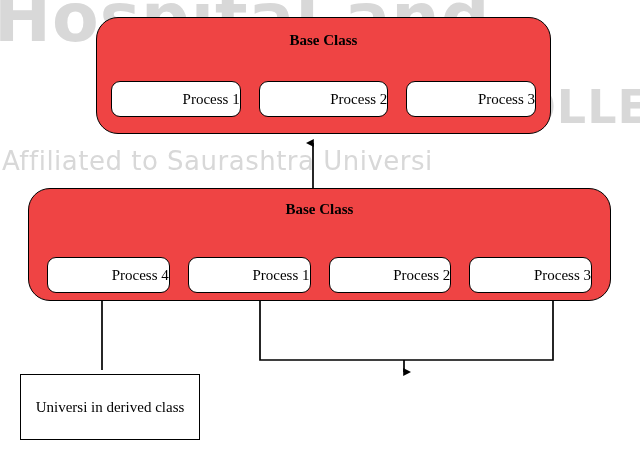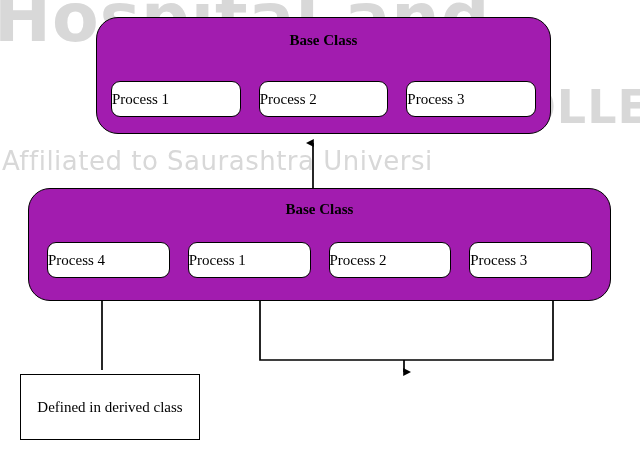--- a/index.html
+++ b/index.html
@@ -66,21 +66,21 @@
     width: 640px; height: 468px;
     z-index: 1;
   }
 
   
   .class-box {
     position: absolute;
     box-sizing: border-box;
     border: 1.6px solid #000000;
     border-radius: 22px;
-    background: #a21caf;
+    background: #ef4444;
     z-index: 3;
   }
   #base-class-top {
     left: 96px;
     top: 17px;
     width: 455px;
     height: 117px;
   }
   #base-class-bottom {
     left: 28px;
@@ -107,33 +107,33 @@
     display: flex;
     justify-content: center;
     box-sizing: border-box;
   }
   #base-class-top .process-row {
     top: 63px;
     padding: 0 14px;
     gap: 18px;
   }
   #base-class-bottom .process-row {
-    top: 53px;
+    top: 68px;
     padding: 0 18px;
     gap: 18px;
   }
 
   .process-box {
     box-sizing: border-box;
     border: 1.4px solid #000000;
     border-radius: 9px;
     background: #ffffff;
     height: 36px;
     line-height: 34px;
-    text-align: left;
+    text-align: right;
     font-size: 15px;
     color: #000000;
     flex: 1 1 0;
   }
 
   
   .note-box {
     position: absolute;
     box-sizing: border-box;
     border: 1.5px solid #000000;
@@ -206,17 +206,17 @@
     <div class="class-box" id="base-class-bottom">
       <div class="class-title">Base Class</div>
       <div class="process-row">
         <div class="process-box">Process 4</div>
         <div class="process-box">Process 1</div>
         <div class="process-box">Process 2</div>
         <div class="process-box">Process 3</div>
       </div>
     </div>
 
-    <div class="note-box" id="note-defined">Defined in derived class</div>
+    <div class="note-box" id="note-defined">Universi in derived class</div>
 
 
   </div>
 </div>
 
 </body></html>

